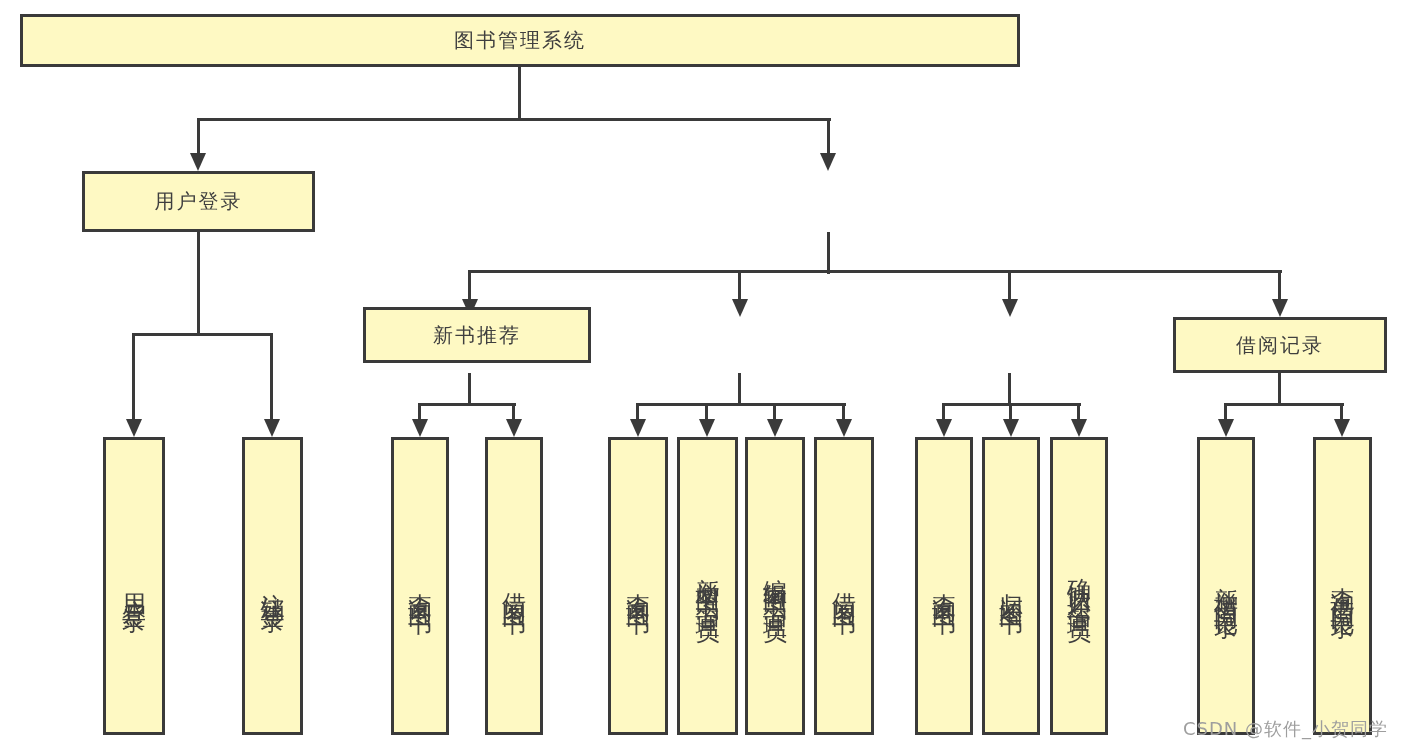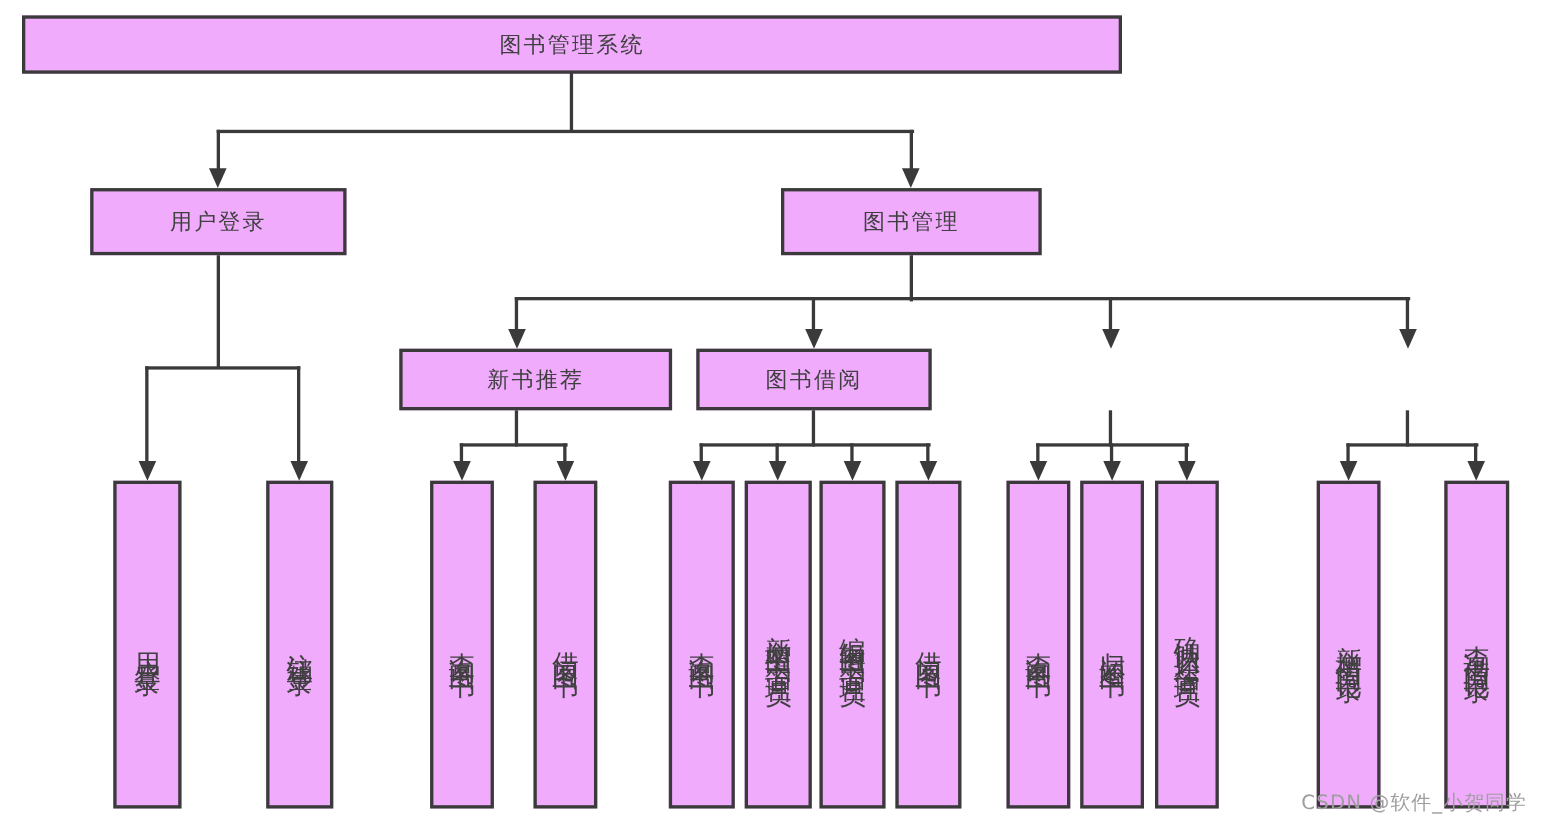--- a/index.html
+++ b/index.html
@@ -7,21 +7,21 @@
     position:relative;
     width:1405px;height:747px;
     background:#ffffff;
     font-family:"DejaVu Sans","Liberation Sans",sans-serif;
     overflow:hidden;
   }
   .box{
     position:absolute;
     box-sizing:border-box;
     border:3px solid #3a3a3a;
-    background:#f0abfc;
+    background:#fef9c3;
     display:flex;
     align-items:center;
     justify-content:center;
   }
   .box-label{
     color:#3f3f3f;
     font-size:20px;
     letter-spacing:2px;
     white-space:nowrap;
   }
@@ -65,47 +65,44 @@
   <div class="vline" style="left:518px;top:65px;height:55px"></div>
   <div class="hline" style="left:197px;top:118px;width:634px"></div>
   <div class="vline" style="left:197px;top:118px;height:38px"></div>
   <div class="arrow" style="left:190px;top:153px"></div>
   <div class="vline" style="left:827px;top:118px;height:38px"></div>
   <div class="arrow" style="left:820px;top:153px"></div>
 
   <div class="box" style="left:82px;top:171px;width:233px;height:61px">
     <span class="box-label">用户登录</span>
   </div>
-  <div class="box" style="left:710px;top:171px;width:237px;height:61px">
-    <span class="box-label">图书管理</span>
-  </div>
 
   <div class="vline" style="left:197px;top:232px;height:103px"></div>
   <div class="hline" style="left:132px;top:333px;width:141px"></div>
   <div class="vline" style="left:132px;top:333px;height:90px"></div>
   <div class="arrow" style="left:126px;top:419px"></div>
   <div class="vline" style="left:270px;top:333px;height:90px"></div>
   <div class="arrow" style="left:264px;top:419px"></div>
 
   <div class="vline" style="left:827px;top:232px;height:42px"></div>
   <div class="hline" style="left:468px;top:270px;width:814px"></div>
   <div class="vline" style="left:468px;top:270px;height:32px"></div>
   <div class="arrow" style="left:462px;top:299px"></div>
   <div class="vline" style="left:738px;top:270px;height:32px"></div>
   <div class="arrow" style="left:732px;top:299px"></div>
   <div class="vline" style="left:1008px;top:270px;height:32px"></div>
   <div class="arrow" style="left:1002px;top:299px"></div>
   <div class="vline" style="left:1278px;top:270px;height:32px"></div>
   <div class="arrow" style="left:1272px;top:299px"></div>
 
-  <div class="box" style="left:363px;top:317px;width:248px;height:56px">
+  <div class="box" style="left:363px;top:307px;width:228px;height:56px">
     <span class="box-label">新书推荐</span>
   </div>
-  <div class="box" style="left:633px;top:317px;width:214px;height:56px">
-    <span class="box-label">图书借阅</span>
+  <div class="box" style="left:1173px;top:317px;width:214px;height:56px">
+    <span class="box-label">借阅记录</span>
   </div>
 
   <div class="vline" style="left:468px;top:373px;height:33px"></div>
   <div class="hline" style="left:418px;top:403px;width:98px"></div>
   <div class="vline" style="left:418px;top:403px;height:20px"></div>
   <div class="arrow" style="left:412px;top:419px"></div>
   <div class="vline" style="left:512px;top:403px;height:20px"></div>
   <div class="arrow" style="left:506px;top:419px"></div>
 
   <div class="vline" style="left:738px;top:373px;height:33px"></div>

